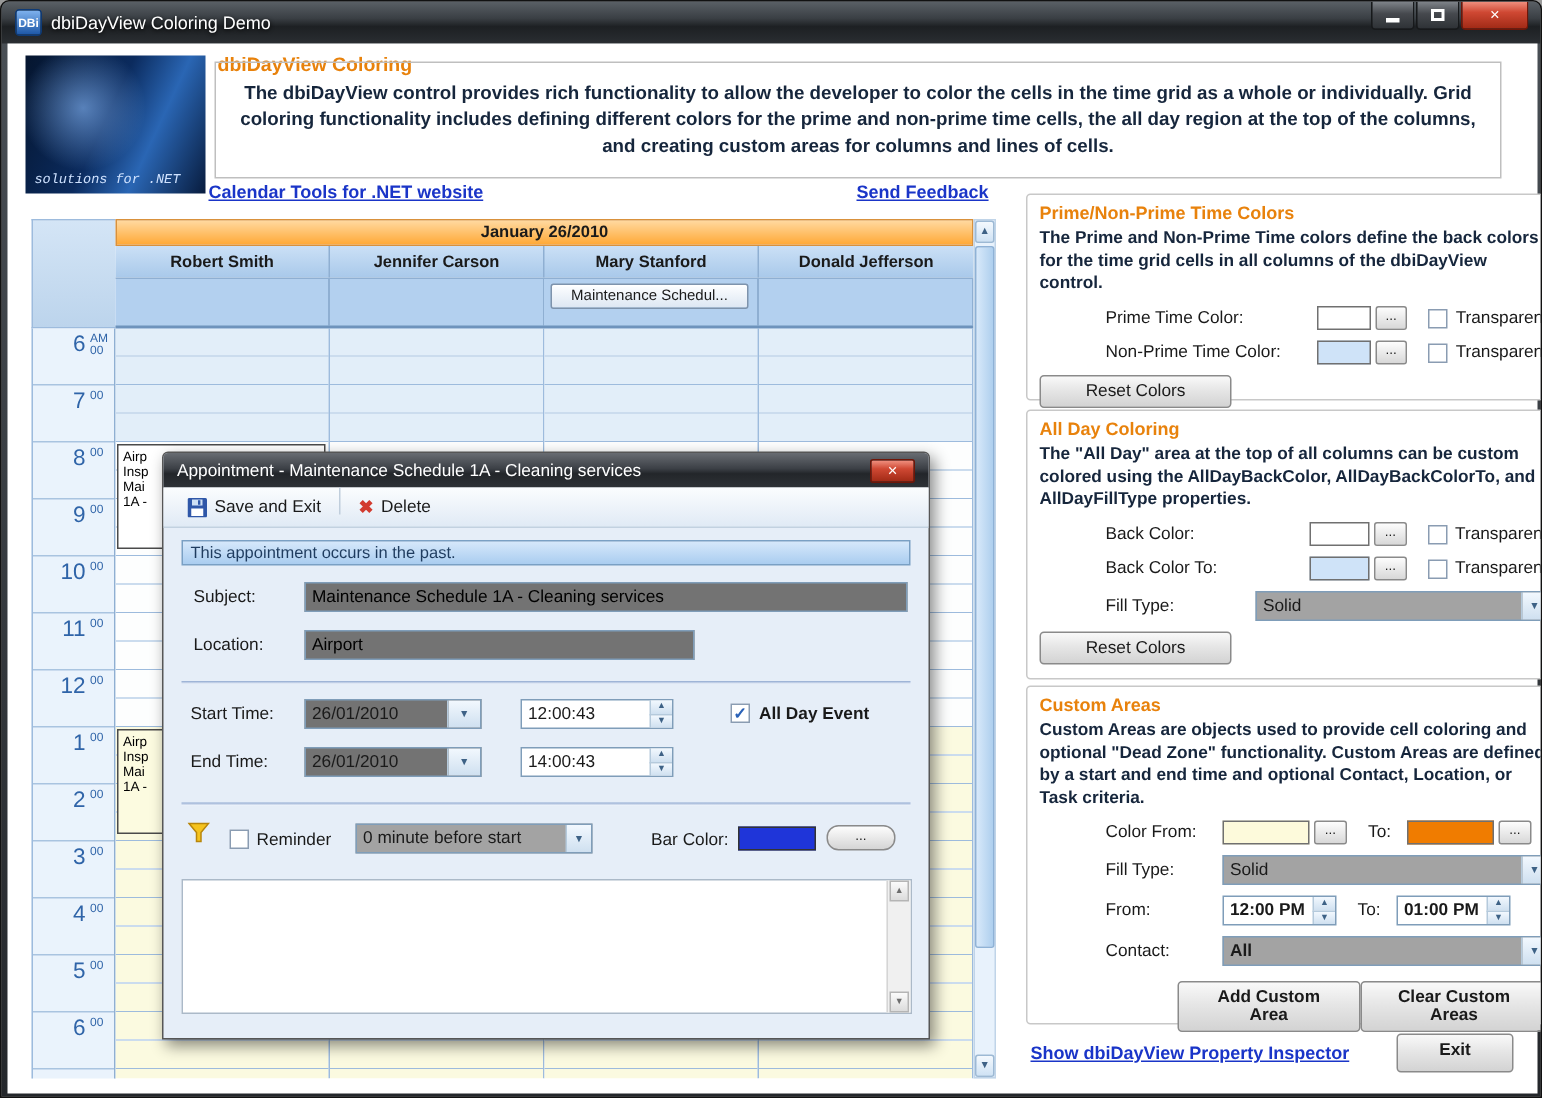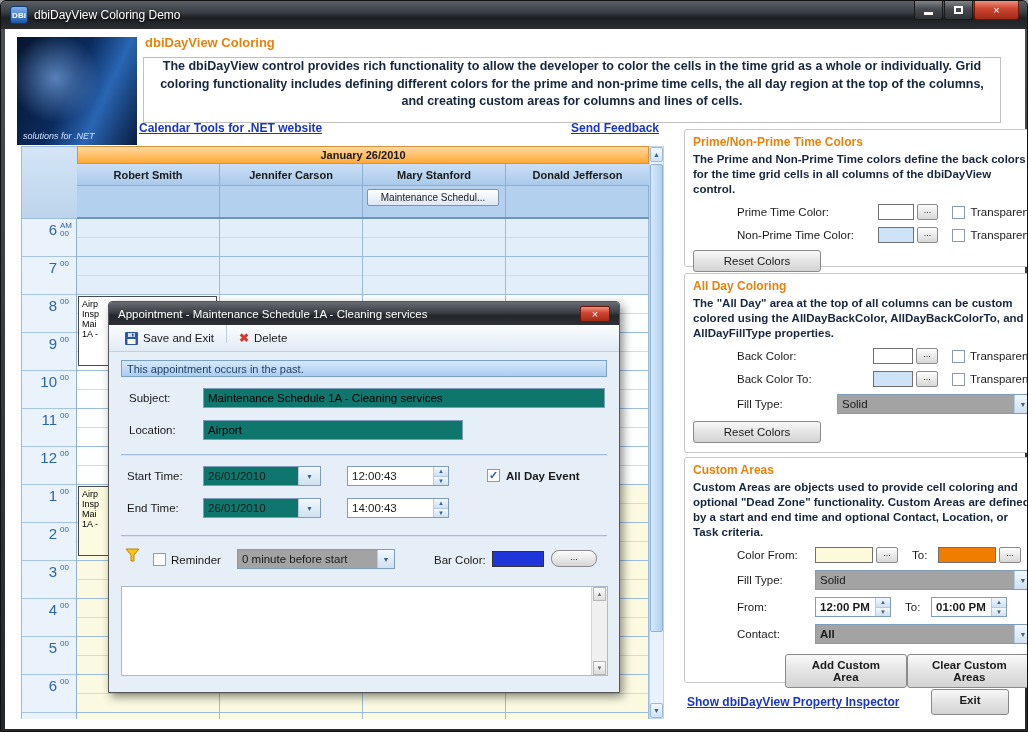--- a/index.html
+++ b/index.html
@@ -17,28 +17,28 @@
   .win-title { position:absolute; left:33px; top:7px; color:#fff; font-size:12px; text-shadow:0 1px 3px #000; }
   .win-btns { position:absolute; right:8px; top:0; display:flex; }
   .win-btn { width:29px; height:19px; margin-left:1px; display:flex; align-items:center; justify-content:center;
     color:#fff; background:linear-gradient(#80858b,#46494e 45%,#2e3236); border:1px solid #17191b;
     border-top:none; border-radius:0 0 3px 3px; font-size:11px; }
   .win-btn.close { width:45px; background:linear-gradient(#f09180,#cf4833 40%,#a12a16); border-color:#6e1608; }
   .glyph-min { width:9px; height:3px; background:#fff; margin-top:7px; }
   .glyph-max { width:9px; height:8px; border:2px solid #fff; }
   
   .content { position:absolute; left:4px; top:28px; width:1020px; height:700px; background:#fff; font-size:11.5px; color:#1a1a1a; }
-  .logo { position:absolute; left:12px; top:8px; width:120px; height:108px;
+  .logo { position:absolute; left:12px; top:8px; width:120px; height:92px;
     background:
       radial-gradient(circle at 32% 38%, rgba(140,190,255,.6), rgba(0,0,0,0) 42%),
-      linear-gradient(115deg,#05152e 0%,#0b2b5e 45%,#2a66b4 68%,#081c3e 100%); }
+      linear-gradient(115deg,#05152e 0%,#0b2b5e 45%,#2a66b4 68%,#081c3e 100%); font-family: Liberation Mono, monospace; }
   .logo-caption { position:absolute; left:6px; bottom:4px; color:#cfe2ff; font-style:italic; font-size:9px; }
   .page-title { position:absolute; left:140px; top:6px; color:#e8820c; font-weight:bold; font-size:13px; }
-  .desc-box { position:absolute; left:138px; top:28px; width:858px; height:66px; border:1px solid #bfbfbf;
-    display:flex; justify-content:center; text-align:center; padding:0 16px;
+  .desc-box { position:absolute; left:138px; top:12px; width:858px; height:78px; border:1px solid #bfbfbf;
+    display:flex; align-items:center; justify-content:center; text-align:center; padding:0 16px;
     font-weight:bold; font-size:12.5px; color:#16263c; line-height:1.4; }
   .link { position:absolute; color:#1a35c8; font-weight:bold; font-size:12px; text-decoration:underline; cursor:pointer; }
   
   .calendar { position:absolute; left:16px; top:117px; width:646px; height:573px; }
   .cal-corner { position:absolute; left:0; top:0; width:56px; height:73px; background:linear-gradient(#d4e5f6,#bcd4ec);
     border:1px solid #9dbbdd; border-right:none; }
   .date-header { position:absolute; left:56px; top:0; width:572px; height:18px;
     background:linear-gradient(#ffd9a0,#ffa937); border:1px solid #d9913c;
     display:flex; align-items:center; justify-content:center; font-weight:bold; font-size:11px; }
   .col-headers { position:absolute; left:56px; top:18px; width:572px; height:22px; display:flex;
@@ -104,21 +104,21 @@
     display:flex; align-items:center; justify-content:center; }
   .dlg-toolbar { position:absolute; left:0; top:23px; right:0; height:27px;
     background:linear-gradient(#fbfdfe,#e0eaf5); border-bottom:1px solid #c2d1e0;
     display:flex; padding:0 8px; font-size:11.5px; }
   .tb-item { display:flex; align-items:center; gap:5px; padding:2px 8px; }
   .tb-sep { width:1px; height:18px; background:#c0cedc; margin:0 4px; }
   .info-banner { position:absolute; left:12px; top:58px; width:486px; height:17px;
     background:linear-gradient(#d6e8fb,#aacdf0); border:1px solid #7aa0c4; font-size:11px; color:#1f3c5f;
     display:flex; align-items:center; padding-left:5px; }
   .dlabel { position:absolute; font-size:11.5px; }
-  .field { position:absolute; border:1px solid #7f9db9; background:#0f766e; height:20px; font-size:11.5px;
+  .field { position:absolute; border:1px solid #7f9db9; background:#737373; height:20px; font-size:11.5px;
     display:flex; align-items:center; padding-left:4px; }
   .hline { position:absolute; height:2px; width:486px; left:12px;
     background:linear-gradient(#8fa8d0,#eef3fb); }
   .pill { position:absolute; width:46px; height:17px; border-radius:8px; background:linear-gradient(#fdfdfd,#d5d5d5);
     border:1px solid #8a8a8a; text-align:center; font-size:9px; line-height:13px; }
   .notes { position:absolute; left:12px; top:284px; width:487px; height:90px; background:#fff; border:1px solid #abb9c8; }
   .notes .nsb { position:absolute; right:0; top:0; width:16px; height:100%; background:#f0f0f0; border-left:1px solid #d5d5d5; }
   .nsb span { position:absolute; left:1px; width:13px; height:14px; background:linear-gradient(#fbfbfb,#dcdcdc);
     border:1px solid #b5b5b5; color:#6d6d6d; font-size:6px; display:flex; align-items:center; justify-content:center; }
   .red-x { color:#d23b2f; font-weight:bold; font-size:12px; }

